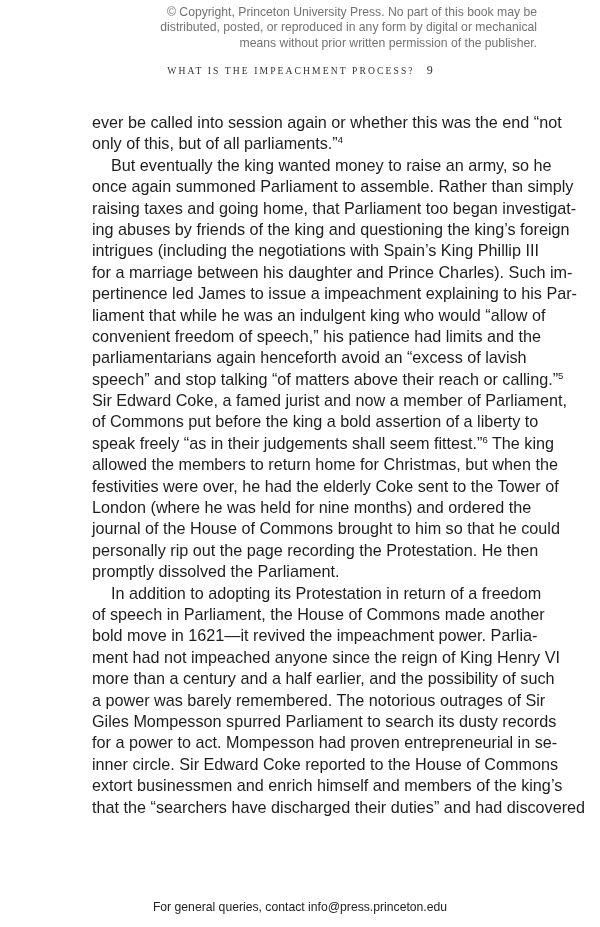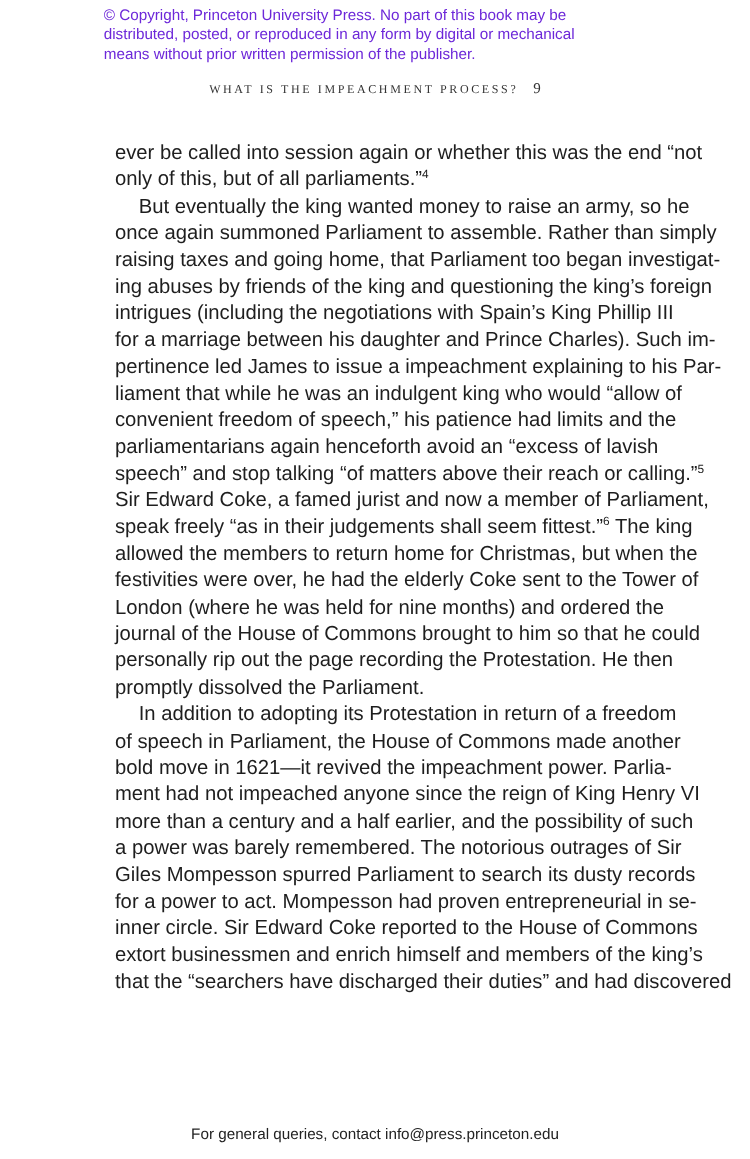--- a/index.html
+++ b/index.html
@@ -9,27 +9,28 @@
     }
     body {
       width: 600px;
       height: 927px;
       position: relative;
       overflow: hidden;
       color: #1c1c1c;
     }
     .copyright {
       position: absolute;
-      left: 83px;
+      left: 97px;
       top: 5px;
       width: 440px;
       font-family: "Liberation Sans", sans-serif;
       font-size: 12.2px;
       line-height: 15.4px;
-      color: #6d28d9;
+      color: #737373;
+      text-align: right;
     }
     .copyright div { white-space: nowrap; }
     .running-head {
       position: absolute;
       left: 0;
       top: 63px;
       width: 600px;
       text-align: center;
       font-family: "Liberation Serif", serif;
       font-size: 9.6px;
@@ -103,20 +104,21 @@
     <span class="line"><span>raising taxes and going home, that Parliament too began investigat-</span></span>
     <span class="line"><span>ing abuses by friends of the king and questioning the king’s foreign</span></span>
     <span class="line"><span>intrigues (including the negotiations with Spain’s King Phillip III</span></span>
     <span class="line"><span>for a marriage between his daughter and Prince Charles). Such im-</span></span>
     <span class="line"><span>pertinence led James to issue a impeachment explaining to his Par-</span></span>
     <span class="line"><span>liament that while he was an indulgent king who would “allow of</span></span>
     <span class="line"><span>convenient freedom of speech,” his patience had limits and the</span></span>
     <span class="line"><span>parliamentarians again henceforth avoid an “excess of lavish</span></span>
     <span class="line"><span>speech” and stop talking “of matters above their reach or calling.”</span><sup>5</sup></span>
     <span class="line"><span>Sir Edward Coke, a famed jurist and now a member of Parliament,</span></span>
+    <span class="line"><span>of Commons put before the king a bold assertion of a liberty to</span></span>
     <span class="line"><span>speak freely “as in their judgements shall seem fittest.”</span><sup>6</sup><span> The king</span></span>
     <span class="line"><span>allowed the members to return home for Christmas, but when the</span></span>
     <span class="line"><span>festivities were over, he had the elderly Coke sent to the Tower of</span></span>
     <span class="line"><span>London (where he was held for nine months) and ordered the</span></span>
     <span class="line"><span>journal of the House of Commons brought to him so that he could</span></span>
     <span class="line"><span>personally rip out the page recording the Protestation. He then</span></span>
     <span class="line last"><span>promptly dissolved the Parliament.</span></span>
     <span class="line indent"><span>In addition to adopting its Protestation in return of a freedom</span></span>
     <span class="line"><span>of speech in Parliament, the House of Commons made another</span></span>
     <span class="line"><span>bold move in 1621—it revived the impeachment power. Parlia-</span></span>

